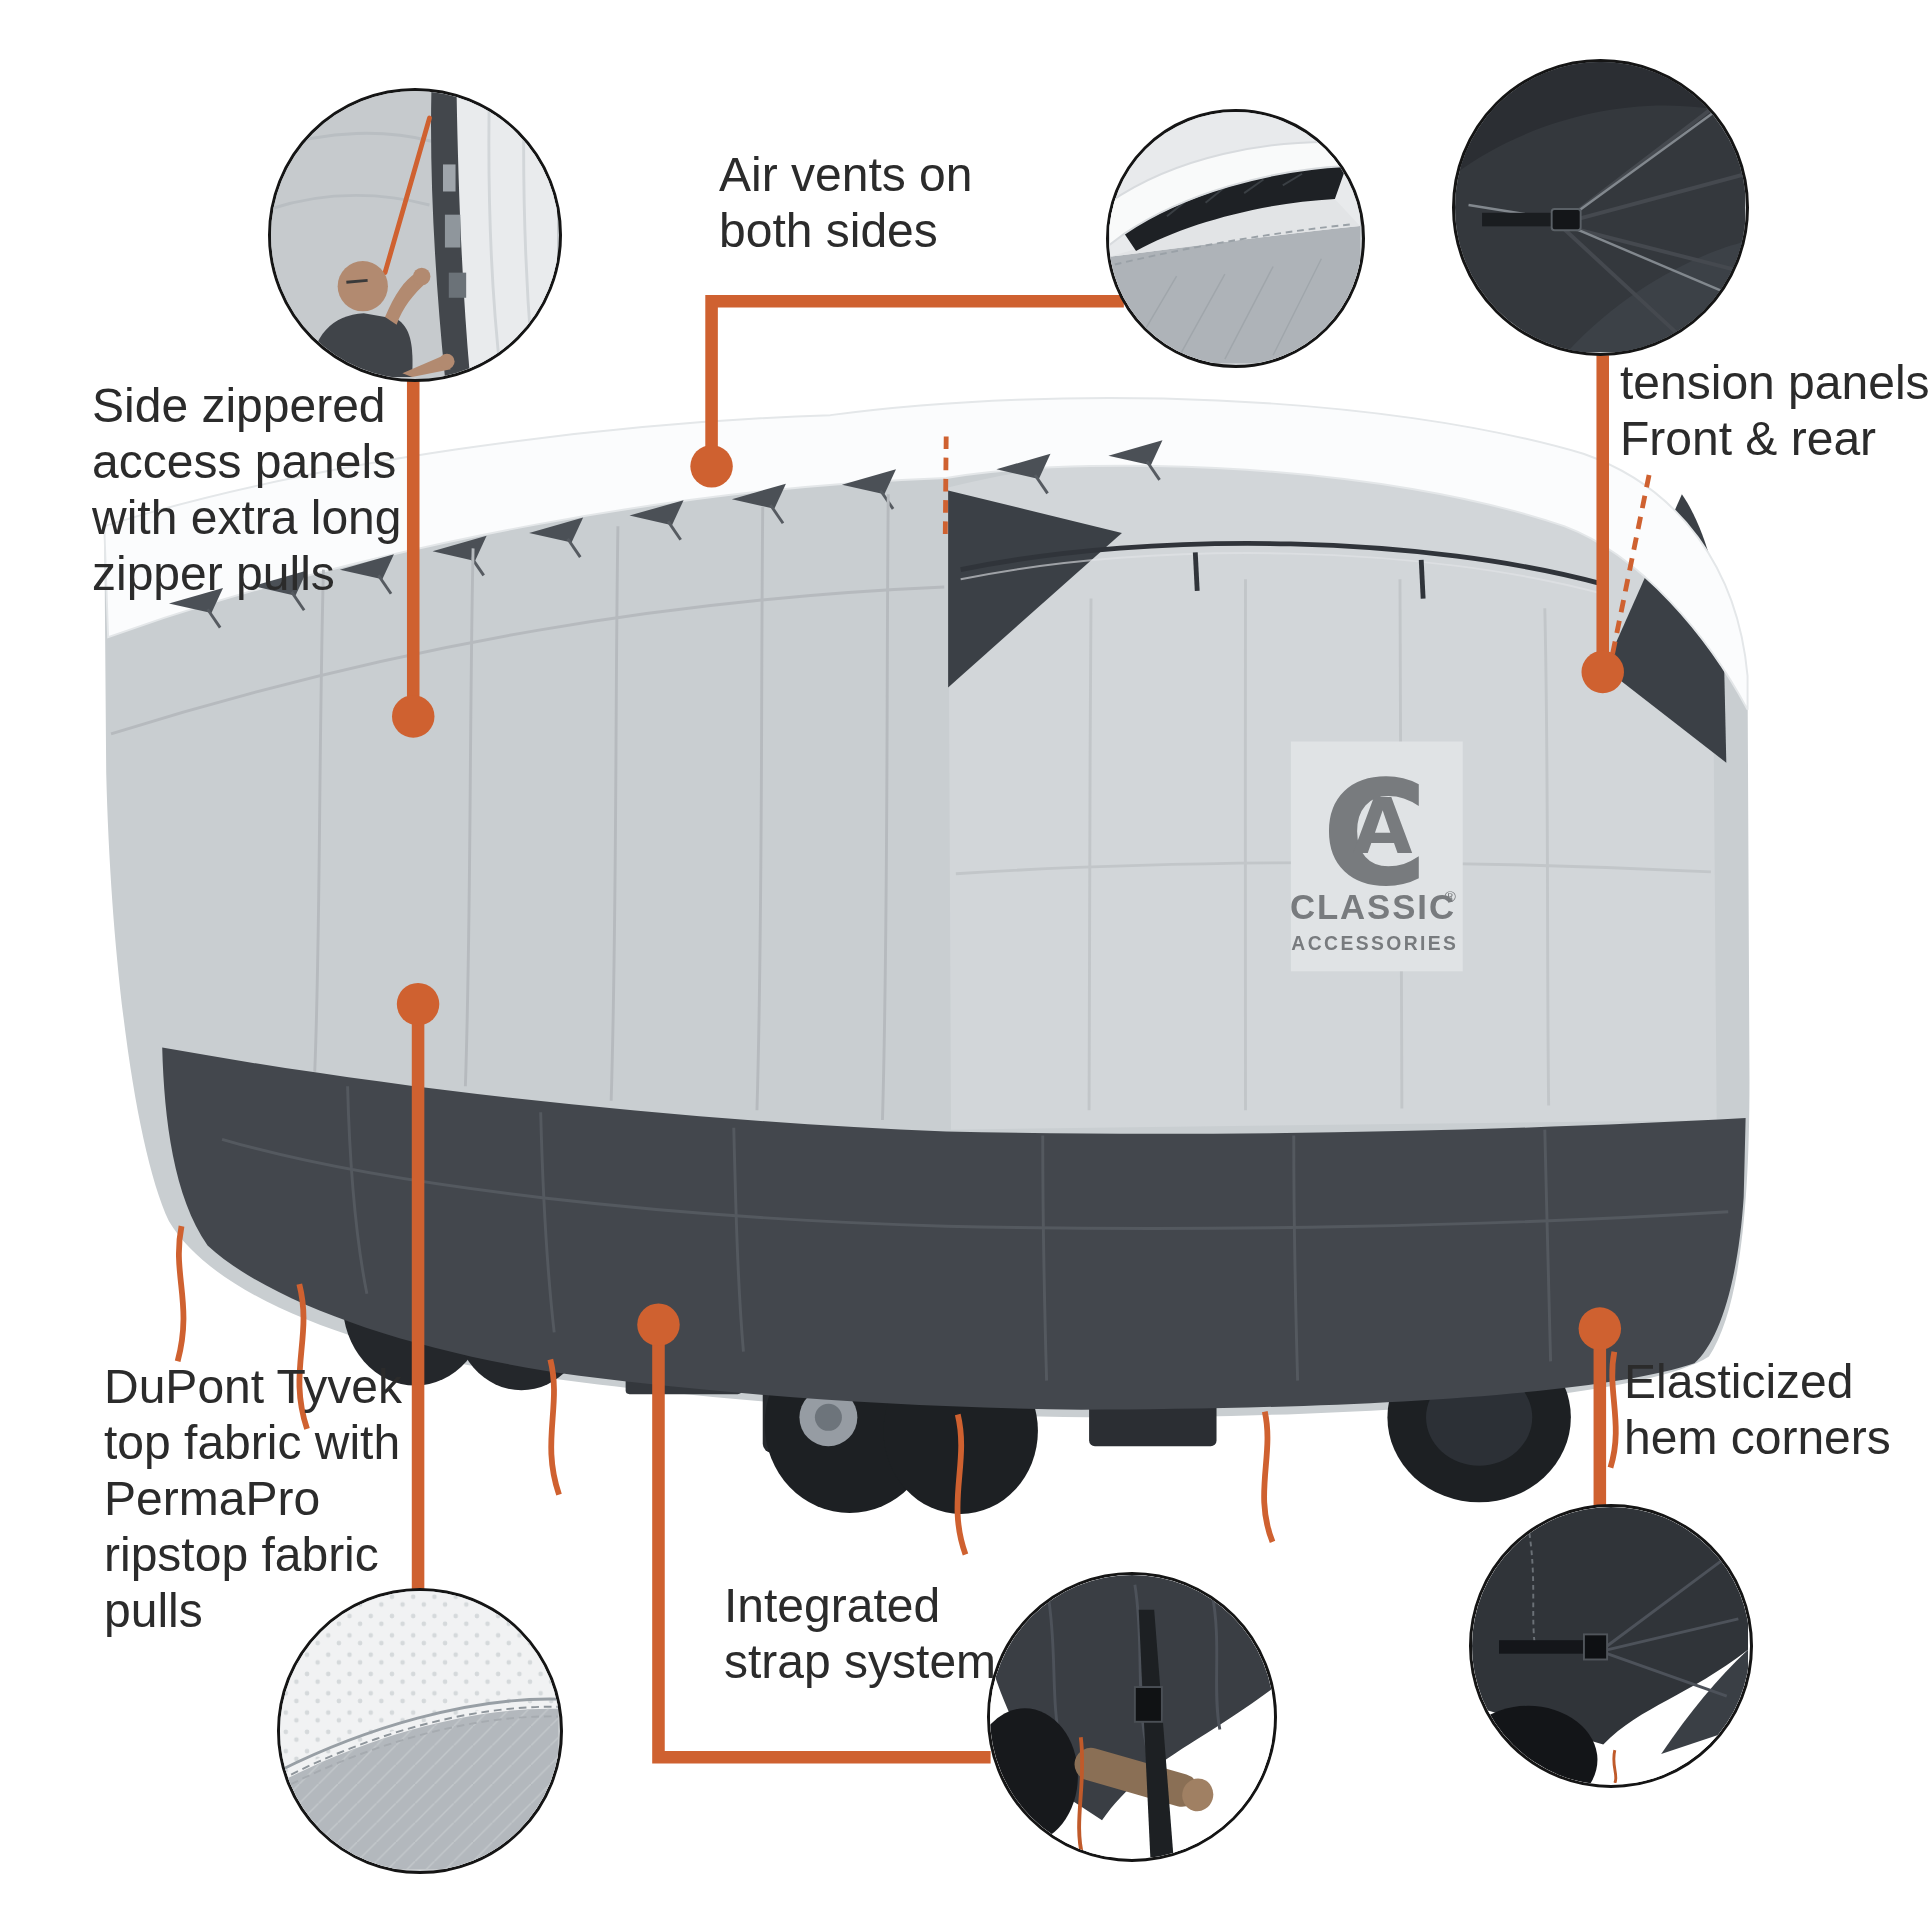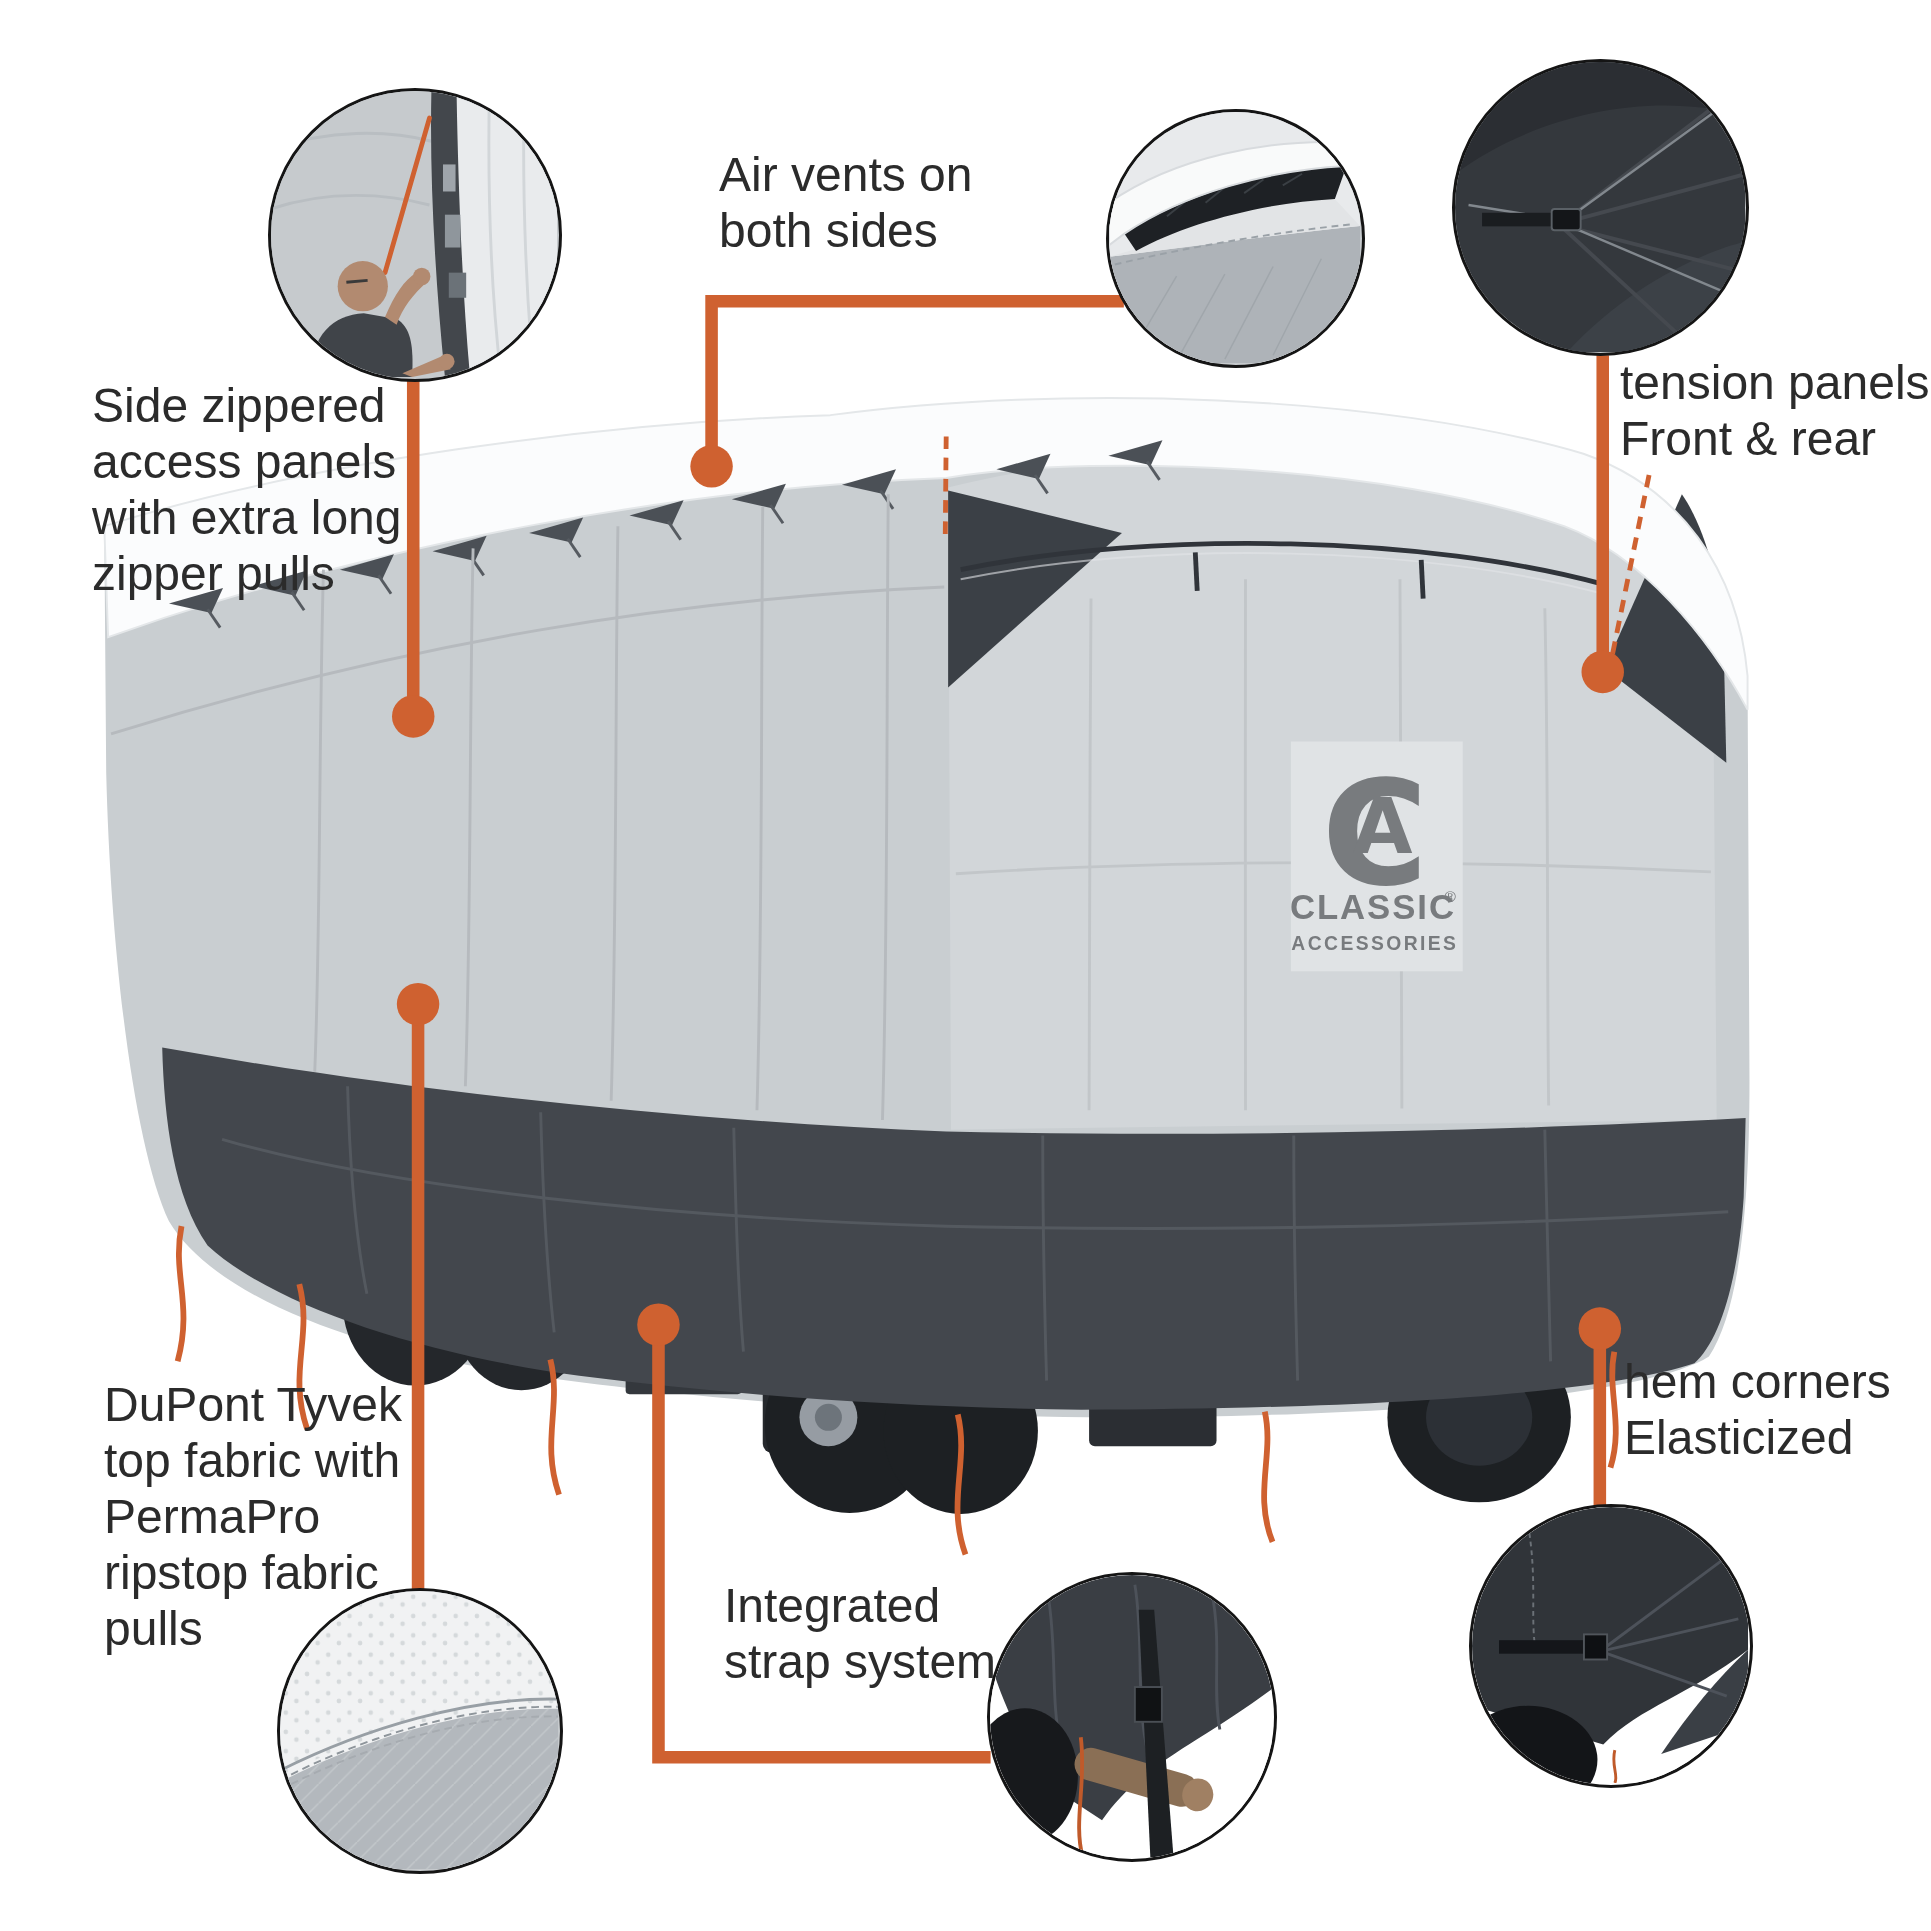--- a/index.html
+++ b/index.html
@@ -296,32 +296,32 @@
     <div>access panels</div>
     <div>with extra long</div>
     <div>zipper pulls</div>
   </div>
 
   <div class="callout-text" style="left:1620px;top:355px;z-index:4;">
     <div>tension panels</div>
     <div>Front &amp; rear</div>
   </div>
 
-  <div class="callout-text" style="left:104px;top:1359px;z-index:4;margin-top:18px;">
+  <div class="callout-text" style="left:104px;top:1359px;z-index:4;">
     <div>DuPont Tyvek</div>
     <div>top fabric with</div>
     <div>PermaPro</div>
     <div>ripstop fabric</div>
     <div>pulls</div>
   </div>
 
   <div class="callout-text" style="left:676px;top:1578px;z-index:4;margin-left:48px;">
     <div>Integrated</div>
     <div>strap system</div>
   </div>
 
   <div class="callout-text" style="left:1624px;top:1354px;z-index:4;">
+    <div>Elasticized</div>
     <div>hem corners</div>
-    <div>Elasticized</div>
   </div>
 
 </div>
 
 
 </body></html>

